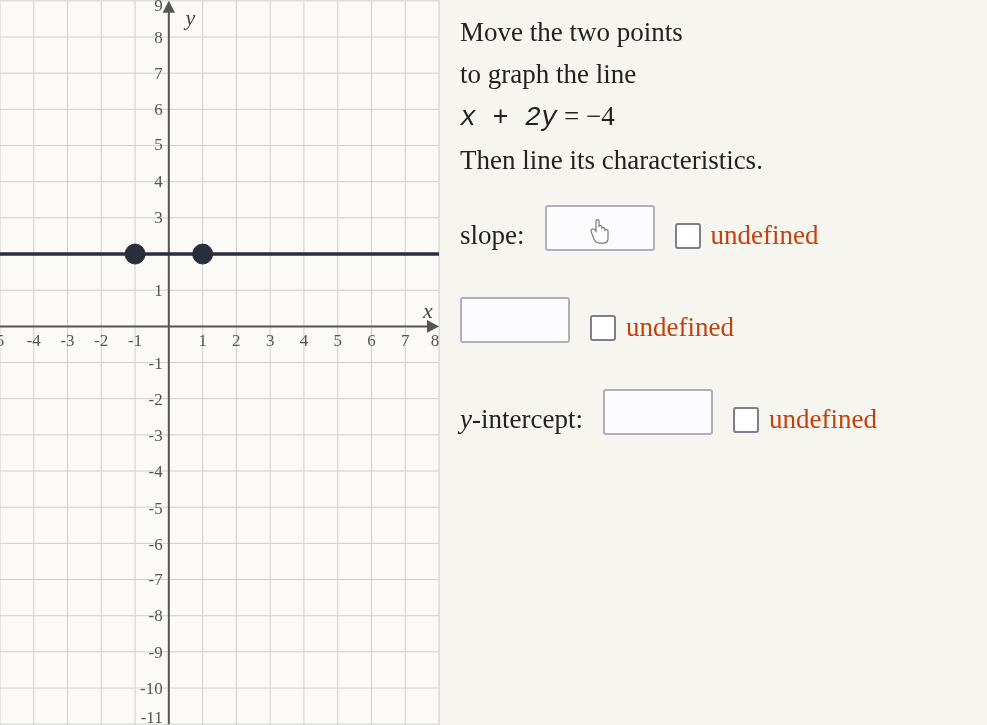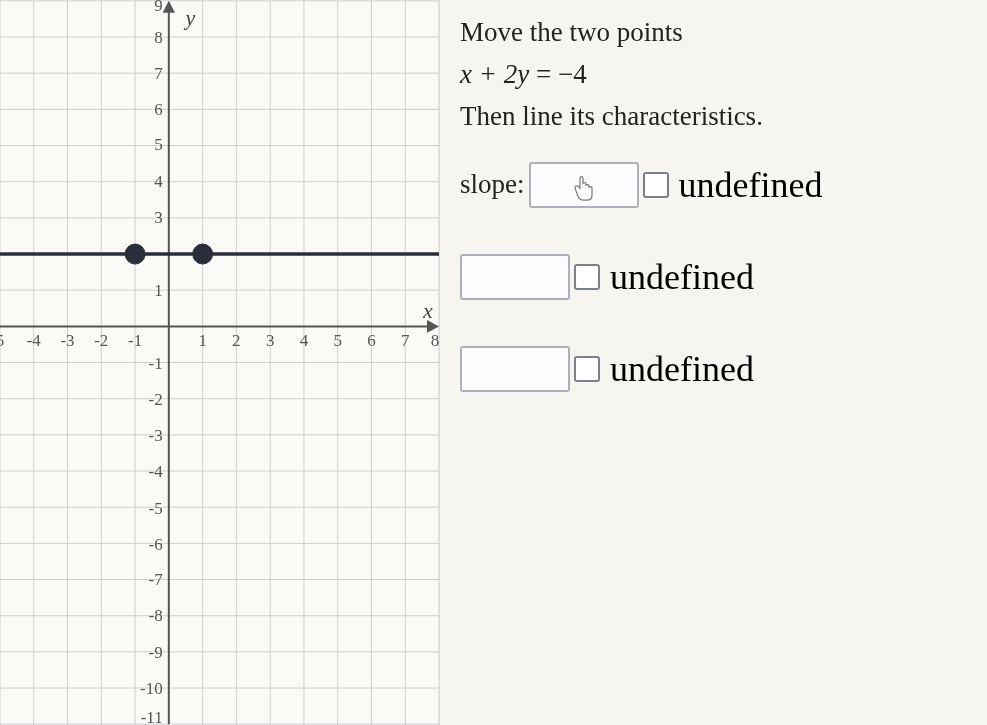--- a/index.html
+++ b/index.html
@@ -10,30 +10,30 @@
   .grid-line { stroke: #cfcfcf; stroke-width: 1; }
   .axis-line { stroke: #555; stroke-width: 2; }
   .tick-label { font-family: 'Times New Roman', serif; font-size: 17px; fill: #555; }
   .axis-name { font-family: 'Times New Roman', serif; font-style: italic; font-size: 22px; fill: #444; }
   .drag-point { fill: #2a2e3a; stroke: #2a2e3a; }
   .drag-line { stroke: #2a2e3a; stroke-width: 3.5; }
   .arrow-head { fill: #555; }
 
   .form-panel { flex: 1; padding: 12px 20px 20px 20px; background: #f7f5f0; display: flex; flex-direction: column; }
   .instructions { font-size: 27px; color: #222; line-height: 1.55; margin-bottom: 24px; }
-  .eqn { font-style: italic; font-family: Liberation Serif, serif; margin-top: 45px; }
+  .eqn { font-style: italic; font-family: Liberation Mono, monospace; margin-top: 45px; }
   .eqn-num { font-style: normal; }
-  .row { display: flex; align-items: center; gap: 4px; font-size: 27px; color: #222; margin-bottom: 46px; }
+  .row { display: flex; align-items: flex-end; gap: 20px; font-size: 27px; color: #222; margin-bottom: 46px; }
   .row .lab { font-family: 'Times New Roman', serif; }
   .row .lab .mi { font-style: italic; }
   .num-input { width: 110px; height: 46px; border: 2px solid #aeb0bb; border-radius: 3px; background: #fcfcff; font-size: 22px; padding: 0 8px; position: relative; }
   .cursor-icon { position: absolute; left: 50%; top: 50%; transform: translate(-50%,-35%); pointer-events: none; }
   .chk-wrap { display: flex; align-items: center; gap: 10px; }
   .chk { width: 26px; height: 26px; border: 2.5px solid #7b7f8e; border-radius: 3px; background: #fff; }
-  .chk-label { font-size: 36px; color: #000000; }
+  .chk-label { font-size: 27px; color: #c2410c; }
   .input-wrap { position: relative; }
 </style>
 </head>
 <body>
 
 <div class="graph-panel">
   <svg class="graph-svg" viewBox="0 0 440 725">
 
     <g>
       <line class="grid-line" x1="0" y1="0" x2="0" y2="725"></line>
@@ -123,20 +123,21 @@
     <line class="drag-line" x1="0" y1="253.8" x2="440" y2="253.8"></line>
 
     <circle class="drag-point" cx="135.4" cy="253.8" r="10"></circle>
     <circle class="drag-point" cx="203.1" cy="253.8" r="10"></circle>
   </svg>
 </div>
 
 <div class="form-panel">
   <div class="instructions">
     <div>Move the two points</div>
+    <div>to graph the line</div>
     <div>
       <span class="eqn">x + 2y</span><span class="eqn-num"> = </span><span class="eqn-num">−4</span>
     </div>
     <div>Then line its characteristics.</div>
   </div>
 
   <div class="row">
     <span class="lab">slope:</span>
     <span class="input-wrap">
       <input class="num-input" type="text" value="" style="">
@@ -152,19 +153,20 @@
 
   <div class="row">
     <input class="num-input" type="text" value="" style="">
     <span class="chk-wrap">
       <span class="chk" role="checkbox" aria-checked="false"></span>
       <span class="chk-label">undefined</span>
     </span>
   </div>
 
   <div class="row">
+    <span class="lab"><span class="mi">y</span><span>-intercept:</span></span>
     <input class="num-input" type="text" value="" style="">
     <span class="chk-wrap">
       <span class="chk" role="checkbox" aria-checked="false"></span>
       <span class="chk-label">undefined</span>
     </span>
   </div>
 </div>
 
 </body></html>

